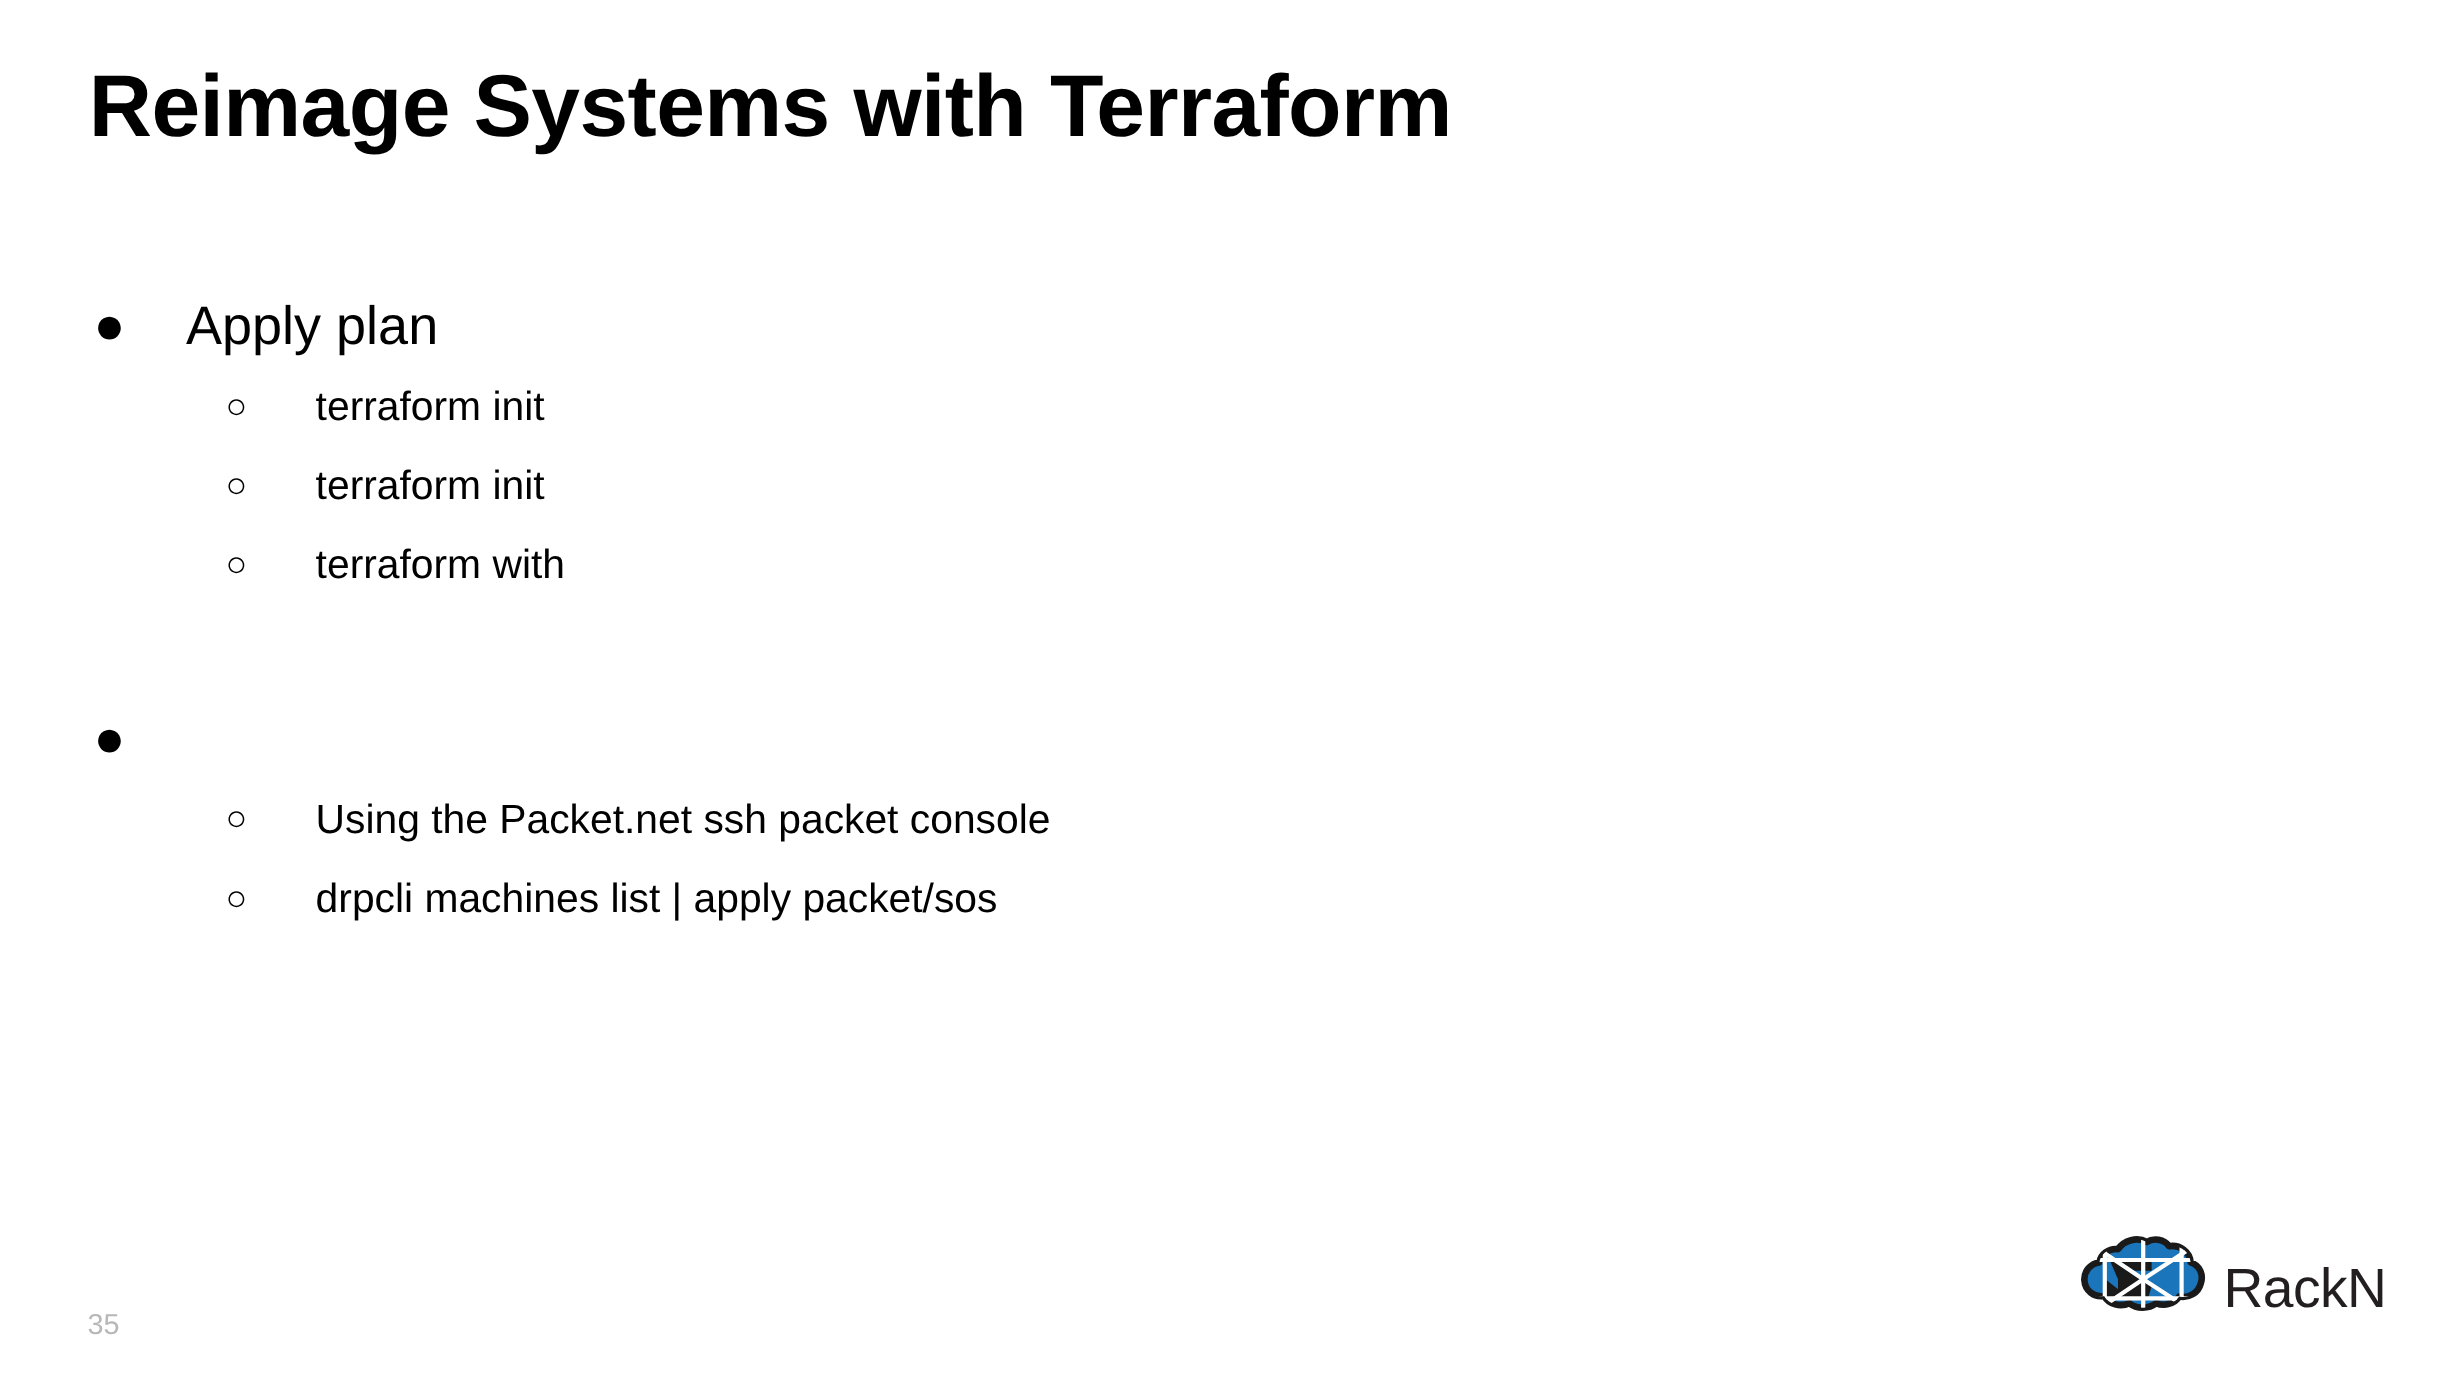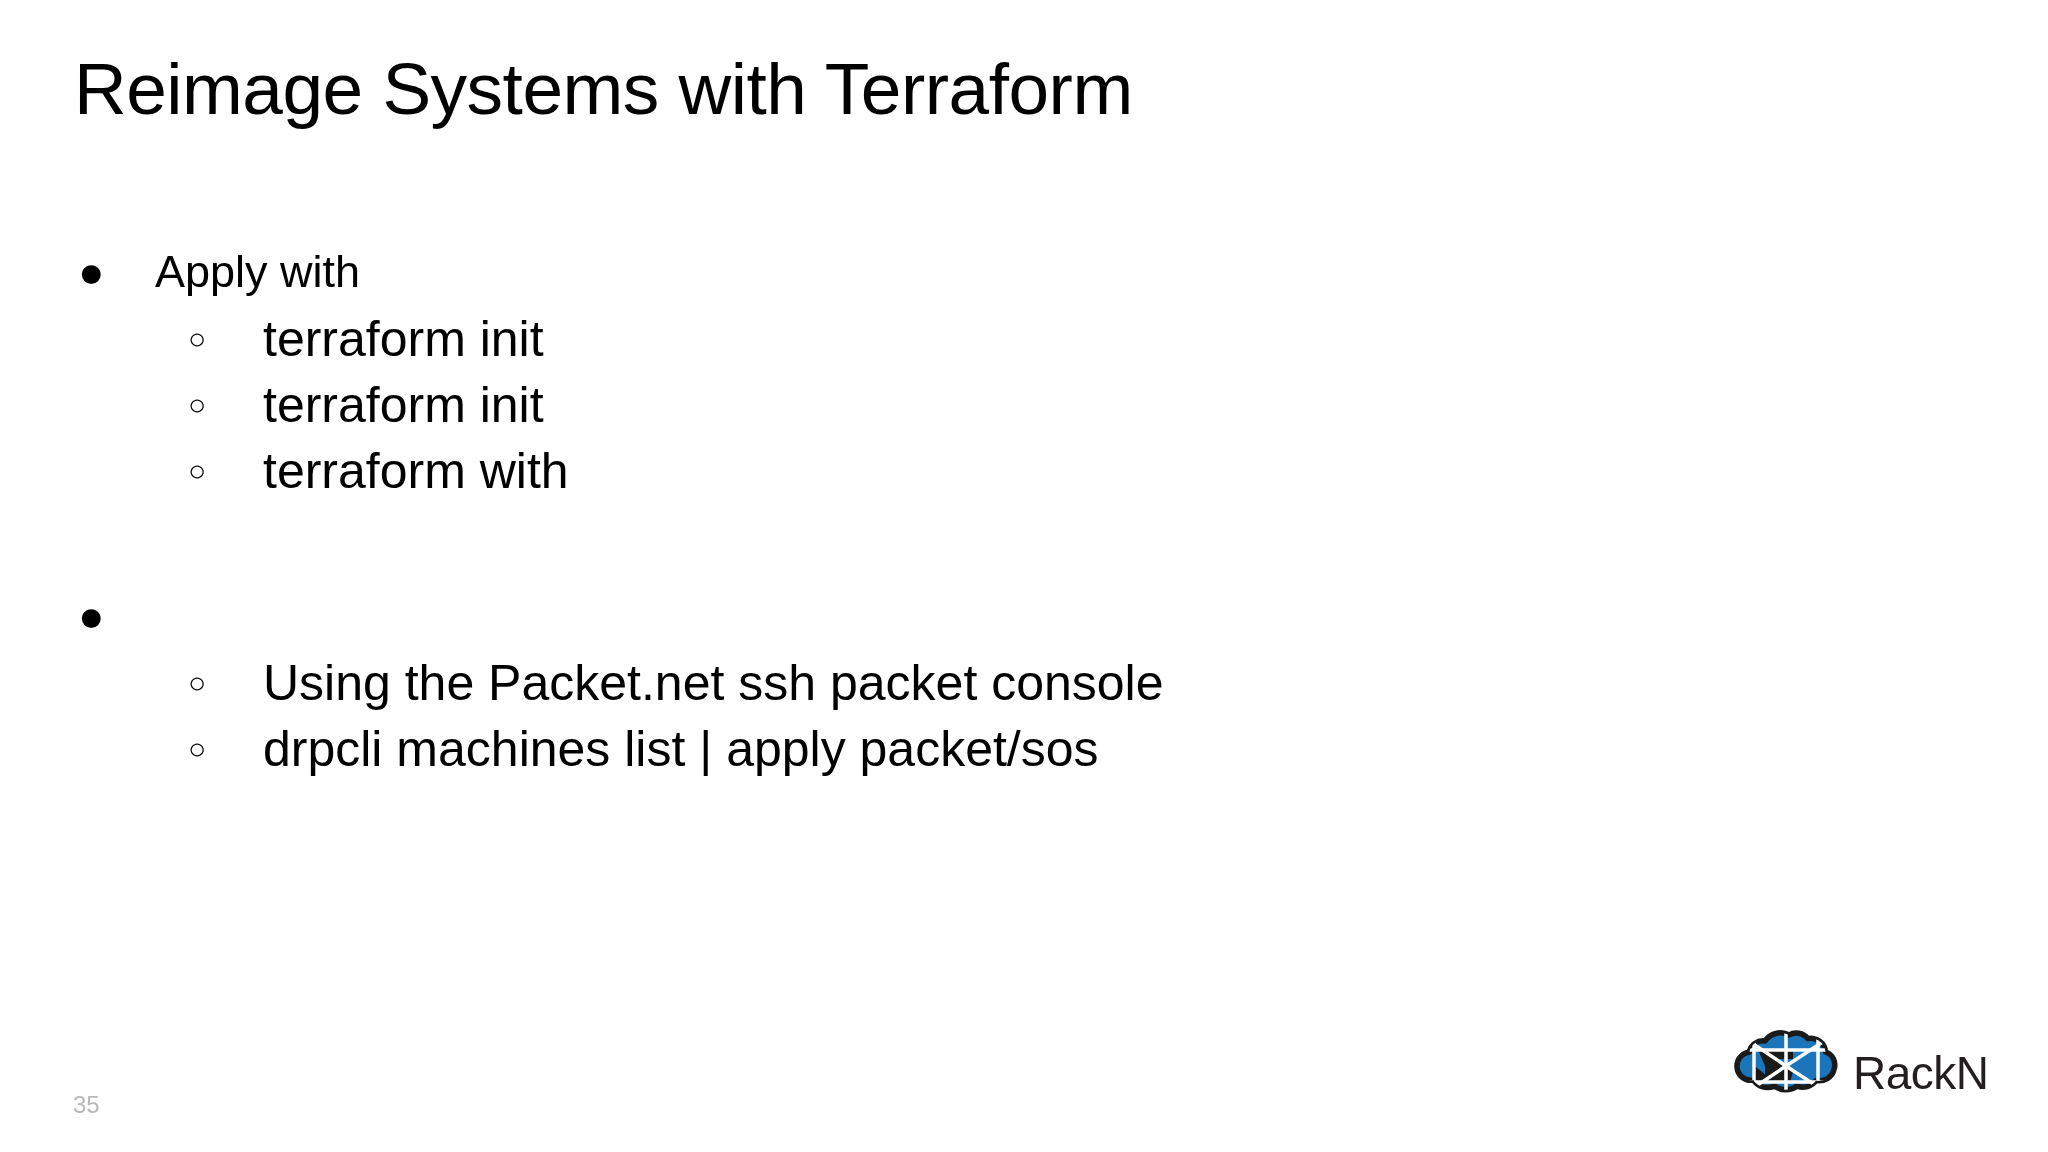--- a/index.html
+++ b/index.html
@@ -25,21 +25,21 @@
     background: #ffffff;
   }
 
   
   #slide-title {
     position: absolute;
     left: 74px;
     top: 48px;
     width: 1700px;
     font-size: 73px;
-    font-weight: normal;
+    font-weight: bold;
     letter-spacing: -0.5px;
     line-height: 1.12;
     color: #000000;
     white-space: nowrap;
   }
 
   
   #body-list {
     position: absolute;
     left: 0;
@@ -80,21 +80,21 @@
   .lvl2 .marker {
     width: 75px;
     margin-left: 188px;
     font-size: 30px;
     line-height: 50px;
     text-align: left;
     color: #000000;
     flex: none;
   }
   .lvl2 .btext {
-    font-size: 50px;
+    font-size: 34px;
     line-height: 50px;
     color: #000000;
     white-space: nowrap;
   }
 
   
   .spacer-row {
     height: 78px;
   }
 
@@ -131,21 +131,21 @@
 </head>
 <body>
 
 <div id="slide">
 
   <div id="slide-title">Reimage Systems with Terraform</div>
 
   <div id="body-list">
       <div class="bullet-row lvl1">
         <span class="marker">●</span>
-        <span class="btext">Apply with</span>
+        <span class="btext">Apply plan</span>
       </div>
       <div class="bullet-row lvl2">
         <span class="marker">○</span>
         <span class="btext">terraform init</span>
       </div>
       <div class="bullet-row lvl2">
         <span class="marker">○</span>
         <span class="btext">terraform init</span>
       </div>
       <div class="bullet-row lvl2">

